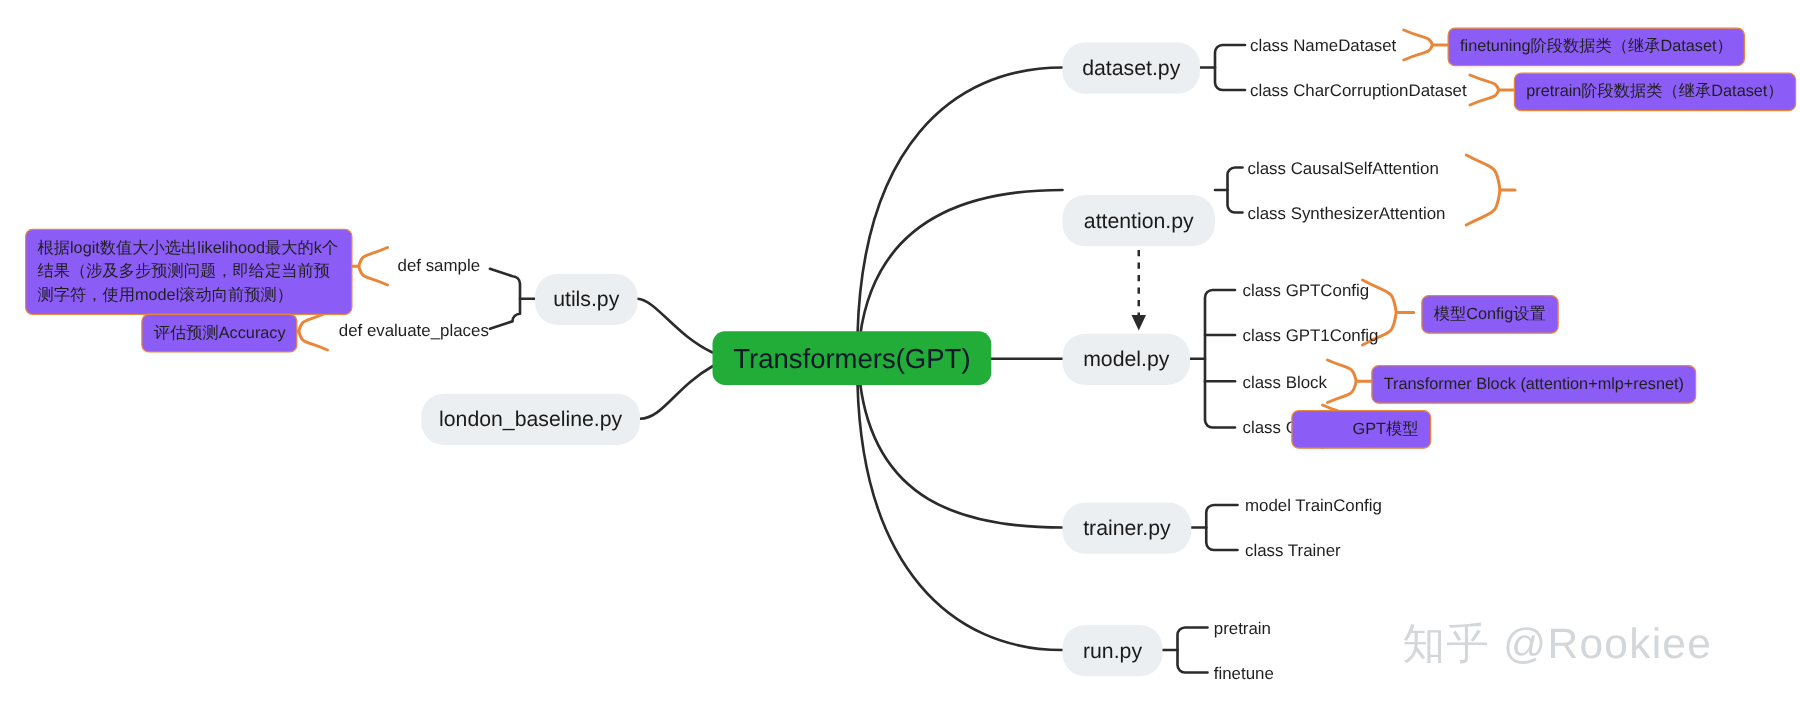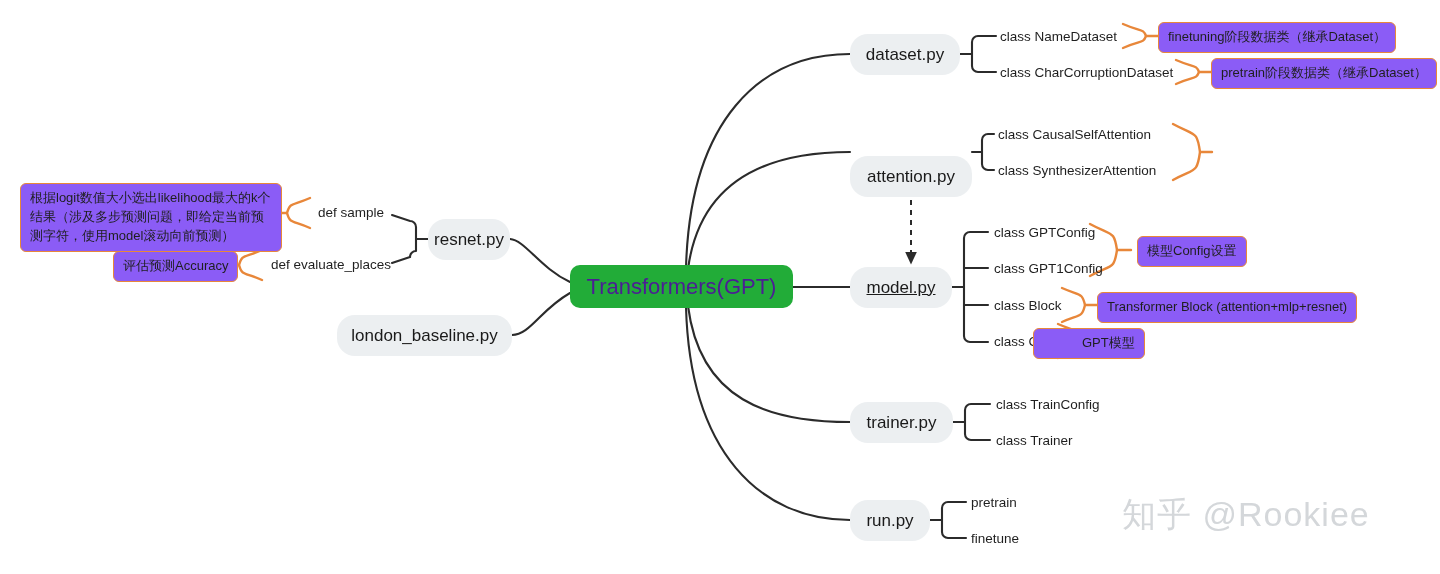--- a/index.html
+++ b/index.html
@@ -30,21 +30,21 @@
     justify-content: center;
     border-radius: 18px;
     background: #eceff1;
     color: #1a1a1a;
     font-size: 17px;
     white-space: nowrap;
     padding: 0 14px;
   }
   .node.root {
     background: #22ac38;
-    color: #4c1d95;
+    color: #0f172a;
     font-size: 22px;
     border-radius: 10px;
     padding: 0 20px;
   }
   .leaf {
     position: absolute;
     color: #1f1f1f;
     font-size: 13.5px;
     white-space: nowrap;
     line-height: 1;
@@ -158,42 +158,42 @@
       <path d="M239,265 L229,265"></path>
     </g>
   </svg>
 
   <div class="node root" style="left:570px; top:265px; width:223px; height:43px;">Transformers(GPT)</div>
 
   <div class="node" style="left:850px; top:34px; width:110px; height:41px;">dataset.py</div>
 
   <div class="node" style="left:850px; top:132px; width:122px; height:41px;margin-top:24px;">attention.py</div>
 
-  <div class="node" style="left:850px; top:267px; width:102px; height:41px;text-decoration:underline;">model.py</div>
+  <div class="node" style="left:850px; top:267px; width:102px; height:41px;">model.py</div>
 
   <div class="node" style="left:850px; top:402px; width:103px; height:41px;">trainer.py</div>
 
   <div class="node" style="left:850px; top:500px; width:80px; height:41px;">run.py</div>
 
-  <div class="node" style="left:428px; top:219px; width:82px; height:41px;">resnet.py</div>
+  <div class="node" style="left:428px; top:219px; width:82px; height:41px;">utils.py</div>
 
   <div class="node" style="left:337px; top:315px; width:175px; height:41px;">london_baseline.py</div>
 
   <div class="leaf" style="left:1000px; top:30px;">class NameDataset</div>
   <div class="leaf" style="left:1000px; top:66px;">class CharCorruptionDataset</div>
 
   <div class="leaf" style="left:998px; top:128px;">class CausalSelfAttention</div>
   <div class="leaf" style="left:998px; top:164px;">class SynthesizerAttention</div>
 
   <div class="leaf" style="left:994px; top:226px;">class GPTConfig</div>
   <div class="leaf" style="left:994px; top:262px;">class GPT1Config</div>
   <div class="leaf" style="left:994px; top:299px;">class Block</div>
   <div class="leaf" style="left:994px; top:335px;">class GPT</div>
 
-  <div class="leaf" style="left:996px; top:398px;">class TrainConfig</div>
+  <div class="leaf" style="left:996px; top:398px;">model TrainConfig</div>
   <div class="leaf" style="left:996px; top:434px;">class Trainer</div>
 
   <div class="leaf" style="left:971px; top:496px;">pretrain</div>
   <div class="leaf" style="left:971px; top:532px;">finetune</div>
 
   <div class="leaf" style="left:318px; top:206px;">def sample</div>
   <div class="leaf" style="left:271px; top:258px;">def evaluate_places</div>
 
   <div class="note" style="left:1158px; top:22px;">finetuning阶段数据类（继承Dataset）</div>
 

